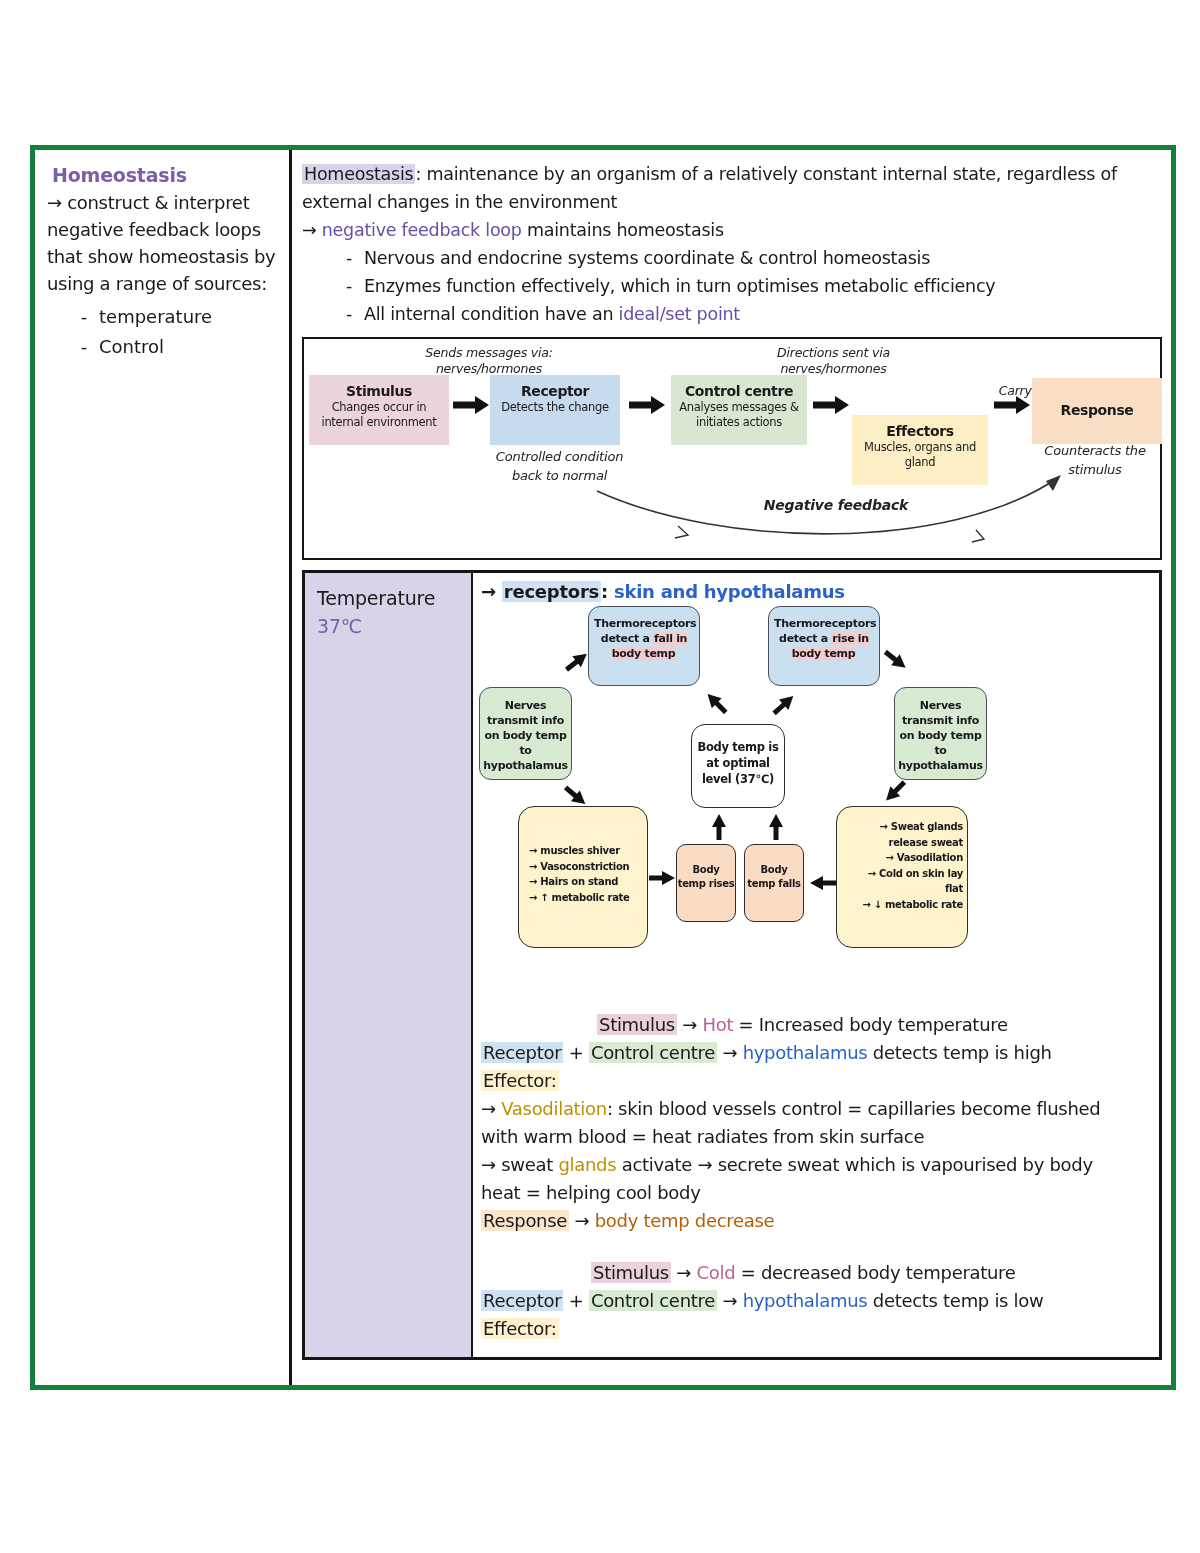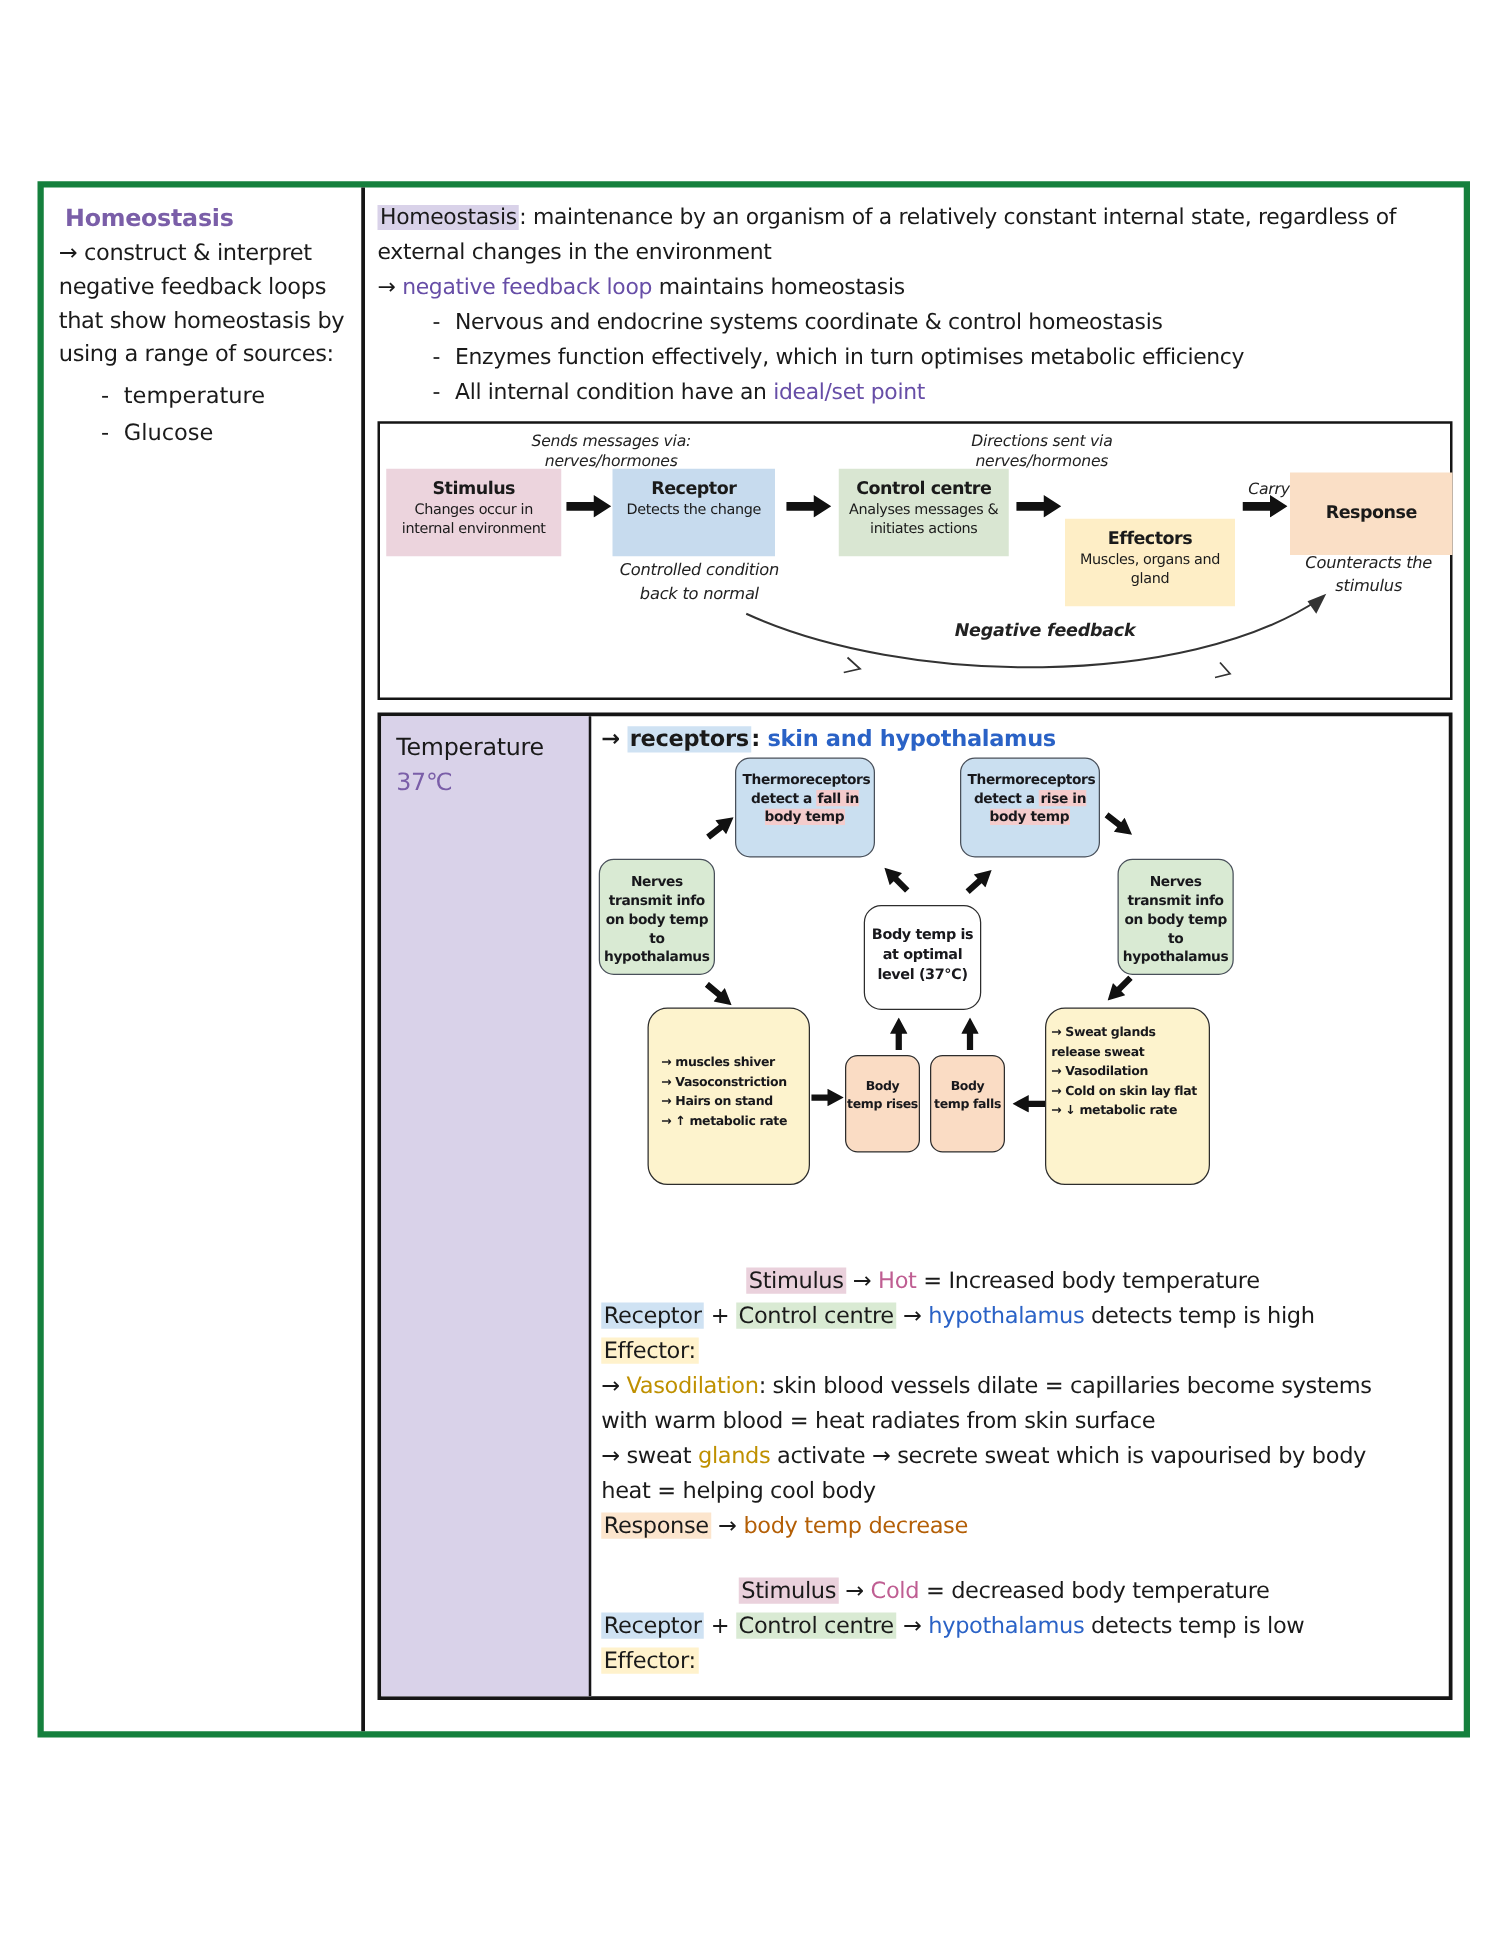--- a/index.html
+++ b/index.html
@@ -75,21 +75,21 @@
   .cb-fall{left:109px;top:0;width:112px;height:80px;}
   .cb-rise{left:289px;top:0;width:112px;height:80px;}
   .cb-green{background:#d9ead3;font-size:11px;line-height:15px;padding:10px 3px 0;}
   .cb-gleft{left:0px;top:81px;width:93px;height:93px;}
   .cb-gright{left:415px;top:81px;width:93px;height:93px;}
   .cb-white{background:#ffffff;border-color:#2d2d2d;font-size:11.5px;line-height:16px;padding:14px 5px 0;
             border-radius:14px;left:212px;top:118px;width:94px;height:84px;font-weight:600;}
   .cb-yellow{background:#fdf3cd;border-color:#2d2d2d;font-size:10px;line-height:15.5px;text-align:left;
              border-radius:16px;letter-spacing:-0.3px;}
   .cb-yleft{left:39px;top:200px;width:130px;height:142px;padding:36px 4px 0 10px;}
-  .cb-yright{left:357px;top:200px;width:132px;height:142px;padding:12px 4px 0 4px;}
+  .cb-yright{left:357px;top:200px;width:132px;height:142px;padding:12px 4px 0 20px;text-align:right;}
   .cb-peach{background:#fadcc4;border-color:#2d2d2d;font-size:10px;line-height:14px;padding-top:18px;
             border-radius:10px;width:60px;height:78px;top:238px;}
   .cb-rises{left:197px;}
   .cb-falls{left:265px;}
   .hl-cycle{background:#f4cccc;padding:0 1px;}
   .carrow{position:absolute;width:26px;height:14px;}
 
   
   .tb{margin-top:3px;font-size:18px;line-height:28px;letter-spacing:-0.3px;padding-left:2px;}
   .tb .line{white-space:nowrap;}
@@ -106,21 +106,21 @@
     <div class="left-cell">
       <div class="lc-title">Homeostasis</div>
       <div class="lc-body">→ construct &amp; interpret negative feedback loops that show homeostasis by using a range of sources:</div>
       <div class="lc-bullets">
         <div class="lc-bullet">
           <span class="dash">-</span>
           <span>temperature</span>
         </div>
         <div class="lc-bullet">
           <span class="dash">-</span>
-          <span>Glucose</span>
+          <span>Control</span>
         </div>
       </div>
     </div>
 
     <div class="right-cell">
 
       <div>
         <div class="def-p">
           <span class="hl-purple">Homeostasis</span><span>: maintenance by an organism of a relatively constant internal state, regardless of external changes in the environment</span>
         </div>
@@ -269,21 +269,21 @@
             <div class="line ind-hot">
               <span class="hl-pink">Stimulus</span><span> → </span><span class="t-pink">Hot</span><span> = Increased body temperature</span>
             </div>
             <div class="line">
               <span class="hl-blue">Receptor</span><span> + </span><span class="hl-green">Control centre</span><span> → </span><span class="t-blue">hypothalamus</span><span> detects temp is high</span>
             </div>
             <div class="line">
               <span class="hl-yellow">Effector:</span>
             </div>
             <div class="line">
-              <span>→ </span><span class="t-gold">Vasodilation</span><span>: skin blood vessels dilate = capillaries become systems</span>
+              <span>→ </span><span class="t-gold">Vasodilation</span><span>: skin blood vessels control = capillaries become flushed</span>
             </div>
             <div class="line">with warm blood = heat radiates from skin surface</div>
             <div class="line">
               <span>→ sweat </span><span class="t-gold">glands</span><span> activate → secrete sweat which is vapourised by body</span>
             </div>
             <div class="line">heat = helping cool body</div>
             <div class="line">
               <span class="hl-peach">Response</span><span> → </span><span class="t-orange">body temp decrease</span>
             </div>
 

